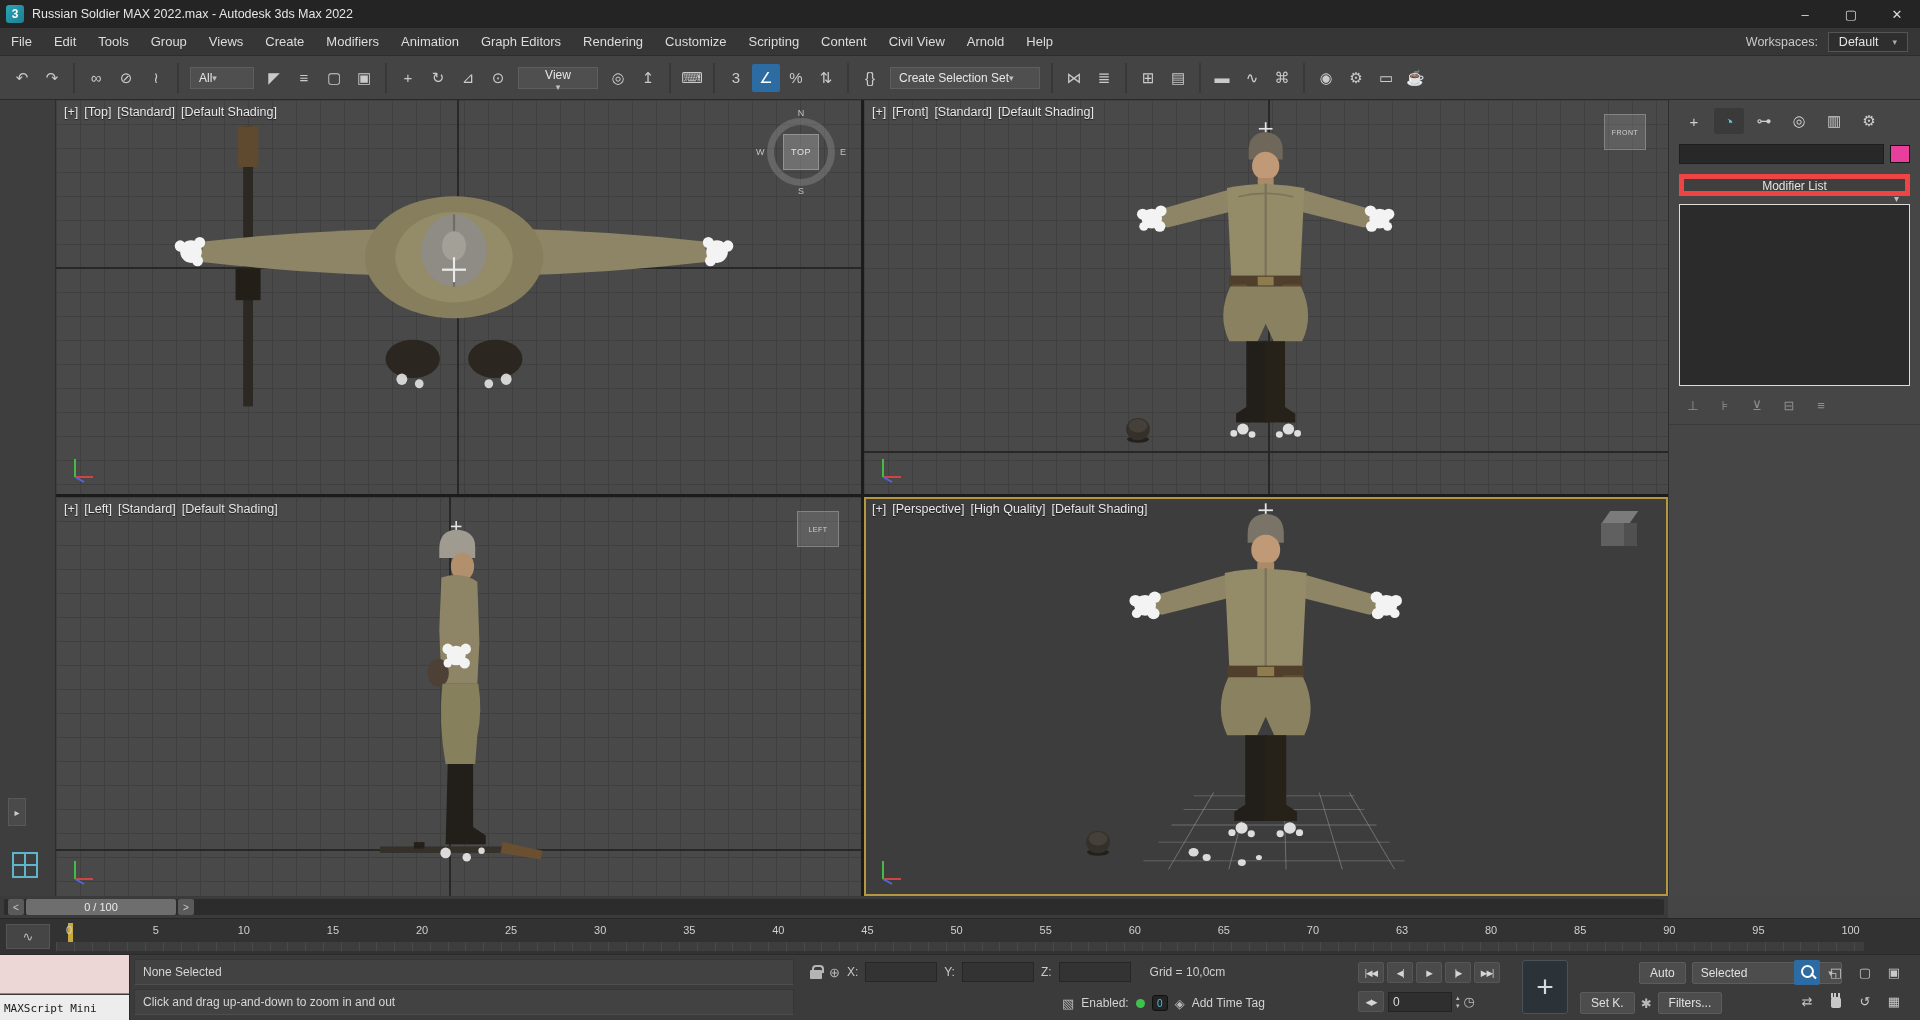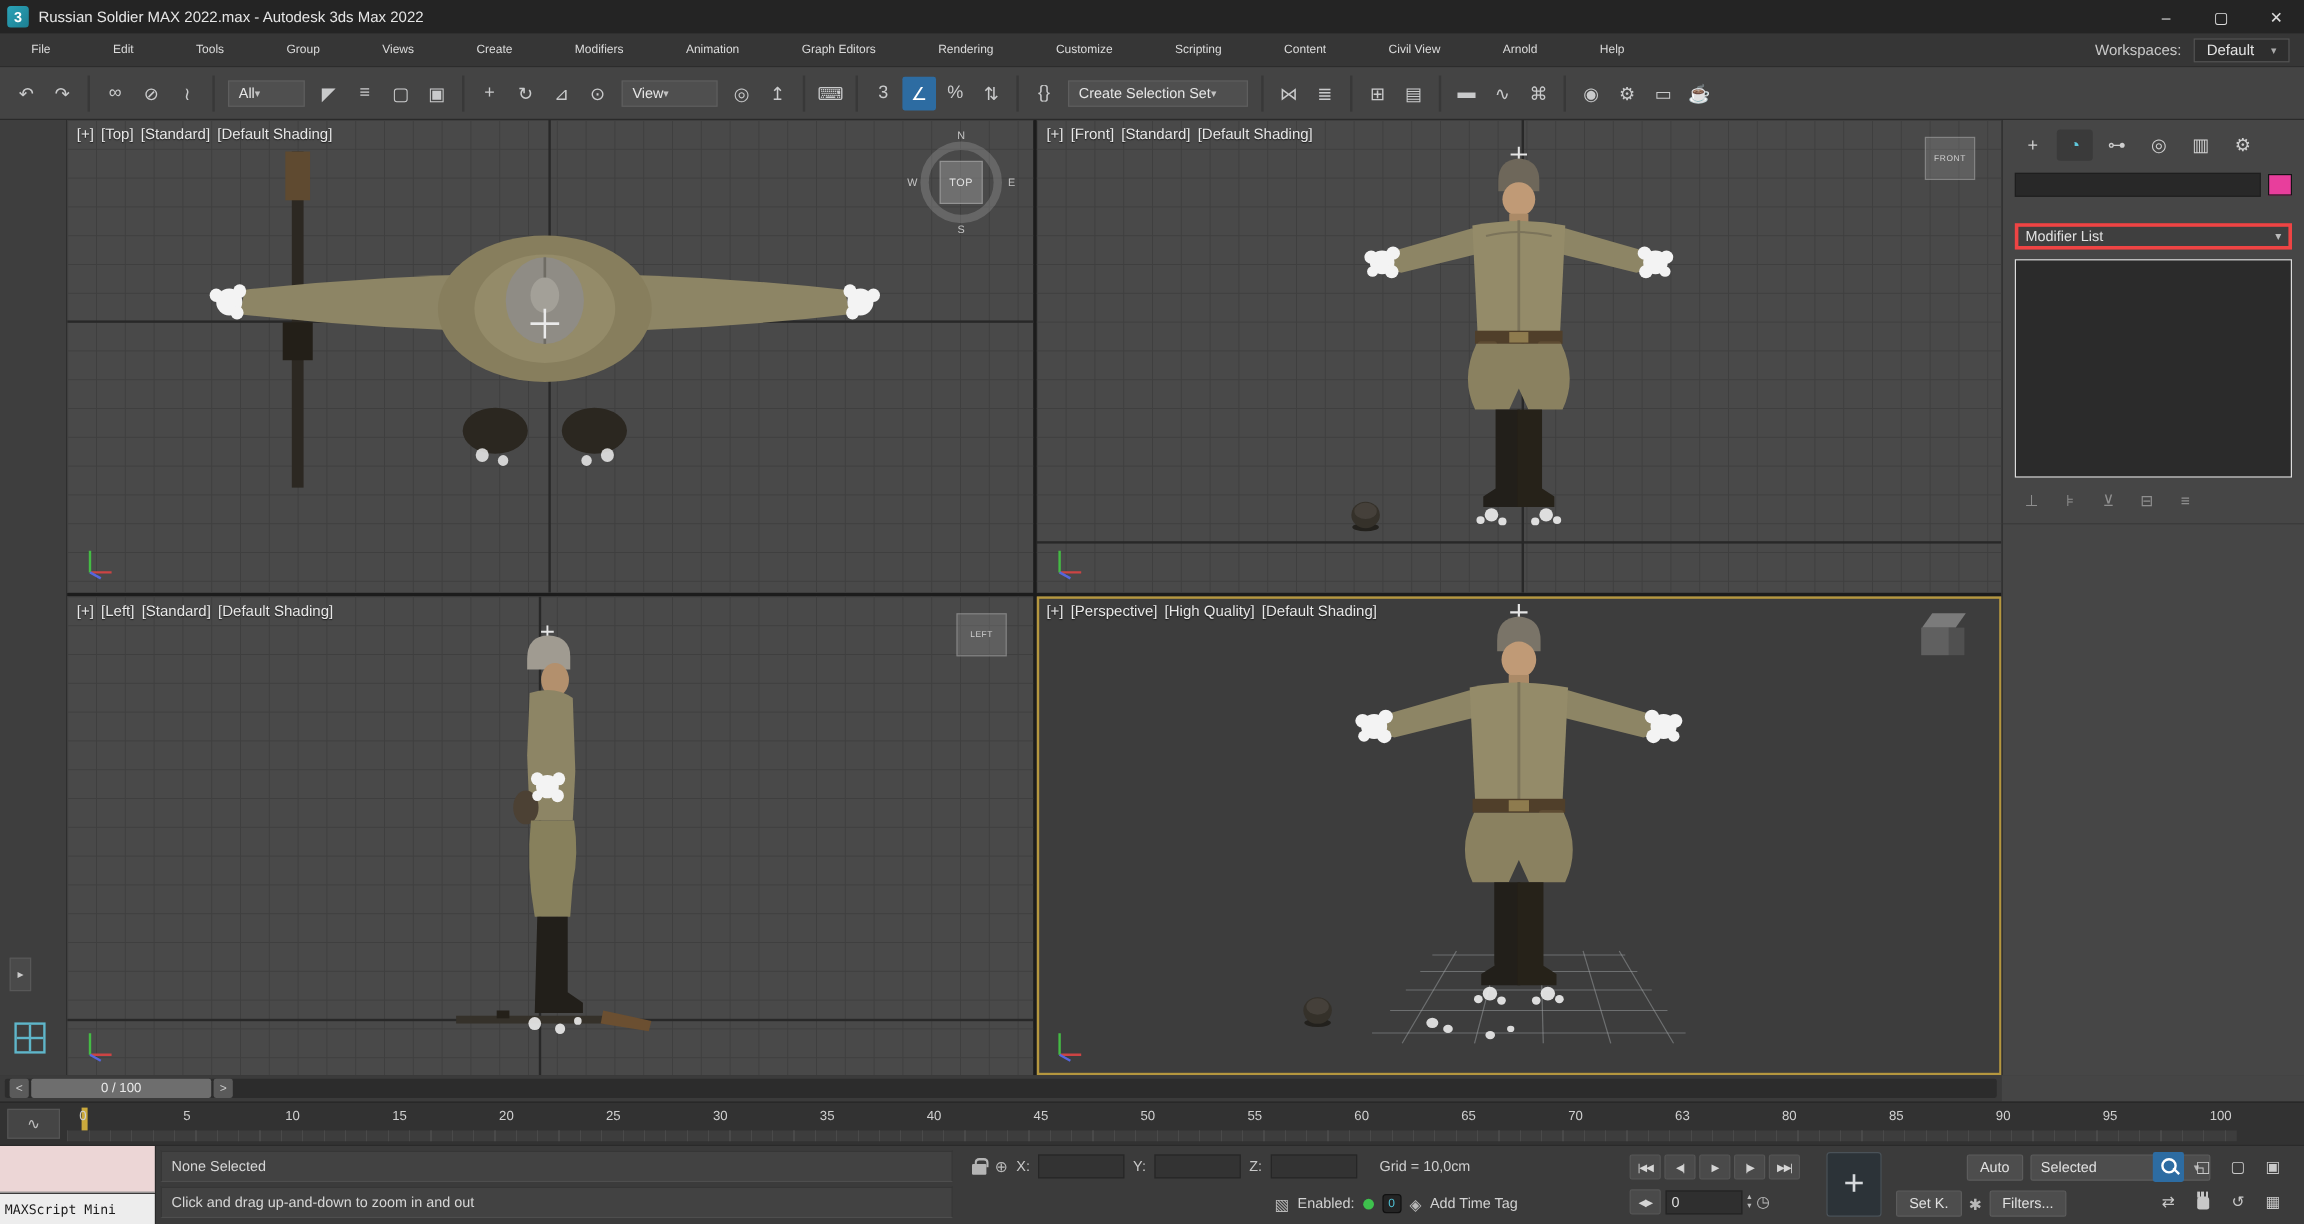--- a/index.html
+++ b/index.html
@@ -9,21 +9,21 @@
   
   .titlebar { position:absolute; left:0; top:0; width:1920px; height:28px; background:#242424; display:flex; align-items:center; color:#e6e6e6; }
   .app-icon { width:18px; height:18px; margin:0 8px 0 6px; background:linear-gradient(135deg,#2aa3b8,#1d7f92); border-radius:3px; color:#fff; font-size:12px; font-weight:bold; display:flex; align-items:center; justify-content:center; }
   .tb-title { font-size:12.5px; }
   .win-controls { margin-left:auto; display:flex; height:100%; }
   .win-btn { width:46px; display:flex; align-items:center; justify-content:center; font-size:13px; color:#dcdcdc; }
 
   
   .menubar { position:absolute; left:0; top:28px; width:1920px; height:28px; background:#363636; display:flex; align-items:center; border-bottom:1px solid #2c2c2c; }
   .menu-items { display:flex; }
-  .menu-item { padding:0 26px; font-size:10px; color:#dcdcdc; line-height:27px; cursor:default; }
+  .menu-item { padding:0 11px; font-size:13px; color:#dcdcdc; line-height:27px; cursor:default; }
   .workspaces { margin-left:auto; display:flex; align-items:center; gap:10px; padding-right:12px; font-size:12.5px; color:#c9c9c9; }
   .workspaces .value { background:#2e2e2e; border:1px solid #555; padding:2px 10px; color:#e4e4e4; display:flex; gap:14px; align-items:center; }
   .workspaces .value .arrow { font-size:9px; color:#aaa; }
 
   
   .toolbar { position:absolute; left:0; top:56px; width:1920px; height:44px; background:#444444; display:flex; align-items:center; padding-left:8px; border-bottom:1px solid #2a2a2a; }
   .tb-group { display:flex; align-items:center; gap:2px; }
   .tb-btn { width:28px; height:28px; display:flex; align-items:center; justify-content:center; color:#c9cacb; font-size:15px; border-radius:2px; cursor:default; }
   .tb-btn[data-state="active"] { background:#2d6ca2; color:#ffffff; }
   .tb-btn[data-state="sep"] { width:2px; height:30px; background:#383838; margin:0 5px; border-radius:0; }
@@ -66,21 +66,21 @@
 
   
   .cmdpanel { position:absolute; left:1668px; top:100px; width:252px; height:796px; background:#464646; border-left:1px solid #2e2e2e; }
   .panel-ext { position:absolute; left:1668px; top:896px; width:252px; height:22px; background:#454545; }
   .cp-tabs { display:flex; align-items:center; gap:5px; padding:8px 10px 6px; }
   .cp-tab { width:30px; height:26px; display:flex; align-items:center; justify-content:center; font-size:15px; color:#cfcfcf; border-radius:3px; }
   .cp-tab[data-state="active"] { color:#5fc8dc; background:#3a3a3a; }
   .cp-name-row { display:flex; gap:6px; padding:4px 10px; align-items:center; }
   .cp-name-input { flex:1; height:20px; background:#282828; border:1px solid #1e1e1e; color:#dddddd; font-family:"Liberation Sans",sans-serif; font-size:12px; padding:0 4px; }
   .cp-swatch { width:20px; height:18px; background:#e83e9c; border:1px solid #141414; }
-  .cp-modlist { margin:18px 10px 8px; height:22px; background:#3f3f3f; border:3px solid #ef4444; display:flex; align-items:center; padding:0 6px; font-size:12px; color:#e2e2e2; }
+  .cp-modlist { margin:6px 10px 8px; height:22px; background:#3f3f3f; border:5px solid #ef4444; display:flex; align-items:center; padding:0 6px; font-size:12px; color:#e2e2e2;flex-direction:column; }
   .cp-modlist .arrow { margin-left:auto; color:#bbbbbb; font-size:10px; }
   .cp-stack { margin:0 10px; height:182px; background:#2b2b2b; border:1px solid #dcdcdc; }
   .cp-stackbtns { display:flex; gap:12px; padding:10px 14px; align-items:center; border-bottom:1px solid #3a3a3a; }
   .cp-sbtn { width:20px; height:18px; display:flex; align-items:center; justify-content:center; color:#8f8f8f; font-size:13px; }
 
   
   .timeslider { position:absolute; left:0; top:896px; width:1668px; height:22px; background:#3b3b3b; }
   .ts-track { position:absolute; left:4px; right:4px; top:3px; bottom:3px; background:#2c2c2c; border-radius:2px; }
   .ts-group { position:absolute; left:8px; top:3px; display:flex; gap:2px; align-items:center; }
   .ts-btn { width:16px; height:16px; background:#5a5a5a; border-radius:2px; display:flex; align-items:center; justify-content:center; font-size:10px; color:#cccccc; }
@@ -193,21 +193,21 @@
   <span class="tb-btn" data-state="normal">◤</span>
       <span class="tb-btn" data-state="normal">≡</span>
       <span class="tb-btn" data-state="normal">▢</span>
       <span class="tb-btn" data-state="normal">▣</span>
       <span class="tb-btn" data-state="sep"></span>
       <span class="tb-btn" data-state="normal">+</span>
       <span class="tb-btn" data-state="normal">↻</span>
       <span class="tb-btn" data-state="normal">⊿</span>
       <span class="tb-btn" data-state="normal">⊙</span>
     </div>
-  <div class="tb-dd" style="min-width:80px;">
+  <div class="tb-dd" style="min-width:80px;flex-direction:column;">
     <span>View</span>
     <span class="arrow">▾</span>
   </div>
   <div class="tb-group">
 
   <span class="tb-btn" data-state="normal">◎</span>
       <span class="tb-btn" data-state="normal">↥</span>
       <span class="tb-btn" data-state="sep"></span>
       <span class="tb-btn" data-state="normal">⌨</span>
       <span class="tb-btn" data-state="sep"></span>

